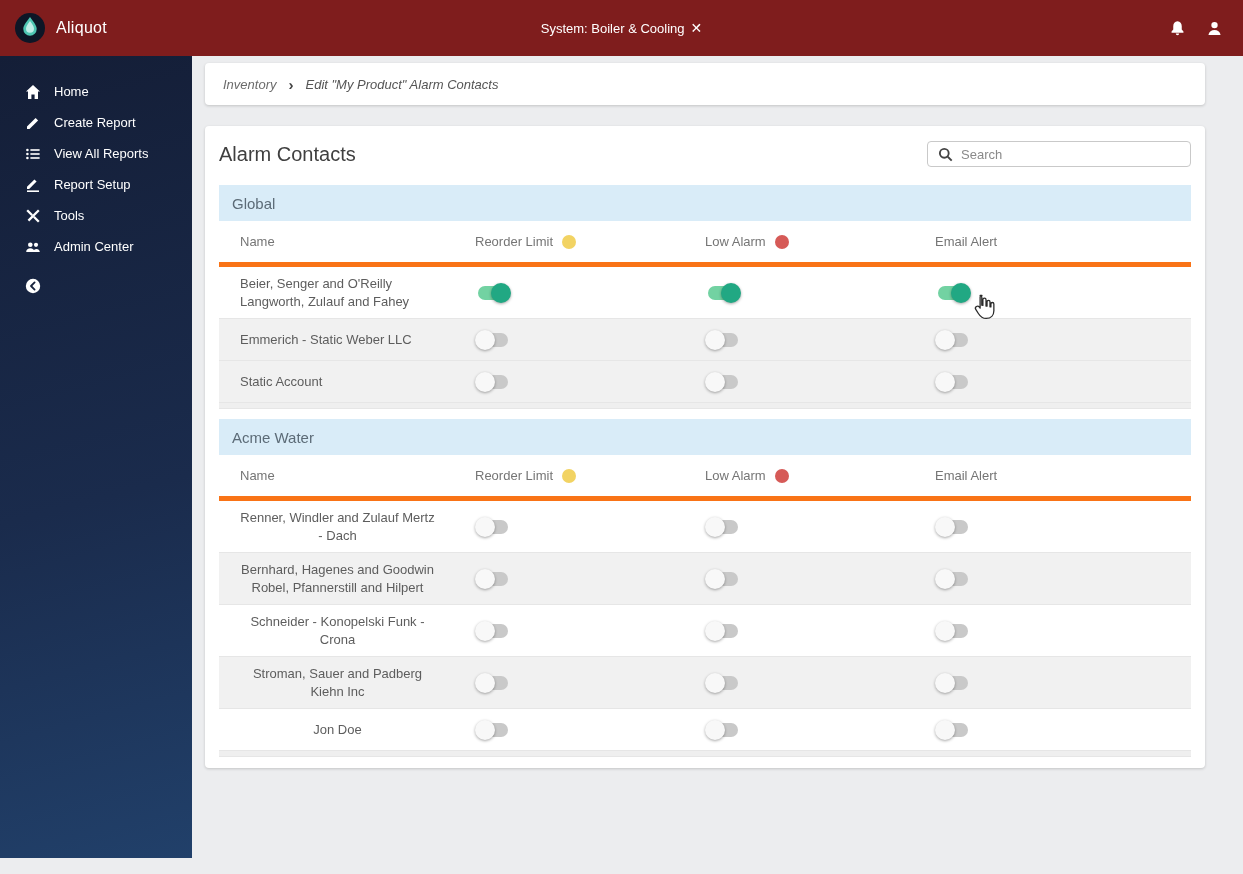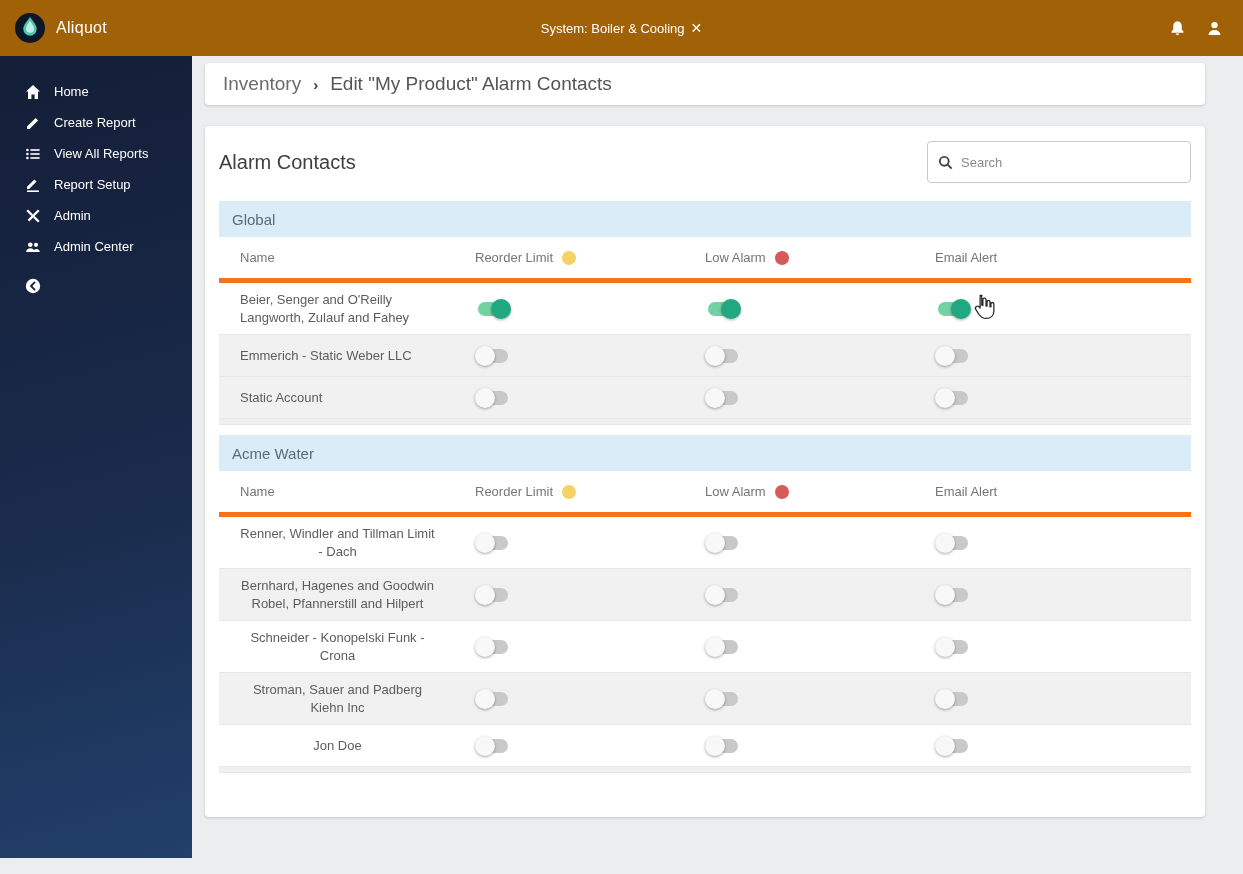--- a/index.html
+++ b/index.html
@@ -1,21 +1,21 @@
 <!DOCTYPE html>
 <html style="--toggle-on-track: #72d2a2; --toggle-on-thumb: #21a883; --dot-reorder: #f2d363; --dot-low: #d65a57;"><head>
 <meta charset="utf-8">
 <style>
   * { box-sizing: border-box; margin: 0; padding: 0; }
   html,body { width:1243px; height:874px; }
   body { font-family:"Liberation Sans",sans-serif; overflow:hidden; }
   .app { position:relative; width:1243px; height:874px; background:#ecedef; overflow:hidden; }
 
   
-  .topbar { position:absolute; top:0; left:0; width:100%; height:56px; background:#a16207; display:flex; align-items:center; z-index:20; }
+  .topbar { position:absolute; top:0; left:0; width:100%; height:56px; background:#7f1d1d; display:flex; align-items:center; z-index:20; }
   .brand { display:flex; align-items:center; gap:10px; padding-left:14px; }
   .brand-logo { width:32px; height:32px; flex:none; }
   .brand-name { color:#fff; font-size:16px; letter-spacing:.3px; }
   .system-pill { position:absolute; left:50%; transform:translateX(-50%); display:flex; align-items:center; gap:6px; color:#fff; font-size:13px; }
   .system-close { color:#fff; font-size:14px; cursor:pointer; line-height:1; }
   .topbar-right { margin-left:auto; display:flex; align-items:center; gap:20px; padding-right:20px; }
   .topbar-icon { width:17px; height:17px; cursor:pointer; }
   .topbar-icon svg { width:100%; height:100%; fill:#fff; }
 
   
@@ -26,29 +26,29 @@
   .side-icon svg { width:16px; height:16px; fill:#fff; }
   .side-collapse { margin-top:16px; padding-left:25px; cursor:pointer; }
   .side-collapse svg { width:16px; height:16px; }
 
   
   .content { position:absolute; top:56px; left:192px; right:0; bottom:0; background:#ecedef; overflow:hidden; padding:7px 0 0 13px; }
 
   .card { background:#fff; border-radius:4px; box-shadow:0 1px 3px rgba(0,0,0,.18); width:1000px; }
 
   .breadcrumb-card { height:42px; display:flex; align-items:center; padding:0 18px; }
-  .crumb { font-size:19px; color:#6b6b6b; }
+  .crumb { font-size:13px; color:#6b6b6b;font-style:italic; }
   .crumb.link { cursor:pointer; }
   .crumb-sep { margin:0 12px; color:#444; font-size:15px; font-weight:bold; line-height:1; }
   .crumb.current { color:#555; }
 
-  .main-card { margin-top:21px; padding-bottom:44px; }
+  .main-card { margin-top:21px; padding-bottom:11px; }
   .card-head { display:flex; align-items:center; justify-content:space-between; padding:15px 14px 18px 14px; }
   .page-title { font-size:20px; color:#3f3f3f; font-weight:400; }
-  .search-box { display:flex; align-items:center; gap:8px; width:264px; height:42px; border:1px solid #c9c9c9; border-radius:4px; padding:0 10px; background:#fff; }
+  .search-box { display:flex; align-items:center; gap:8px; width:264px; height:26px; border:1px solid #c9c9c9; border-radius:4px; padding:0 10px; background:#fff; }
   .search-box svg { width:15px; height:15px; fill:none; stroke:#444; stroke-width:2; flex:none; }
   .search-box input { border:none; outline:none; font-size:13px; color:#333; width:100%; font-family:"Liberation Sans",sans-serif; background:transparent; }
   .search-box input::placeholder { color:#8a8a8a; }
 
   .table-wrap { margin:0 14px; }
   .group + .group { margin-top:10px;text-align:center; }
   .group-band { height:36px; background:#d9ecf8; display:flex; align-items:center; padding-left:13px; }
   .group-title { font-size:15px; color:#5c6b77; }
 
   .grid { display:grid; grid-template-columns:256px 230px 230px 1fr; align-items:center; }
@@ -142,21 +142,21 @@
               <rect x="2" y="13.4" width="12" height="1.6"></rect>
             </svg></span>
     <span class="side-label">Report Setup</span>
   </div>
         <div class="side-item">
     <span class="side-icon"><svg viewBox="0 0 16 16">
               <path d="M1.4 3 3 1.4 8 6.4 6.4 8Z"></path>
               <path d="M14.6 3 13 1.4 2.6 11.8 4.2 13.4Z"></path>
               <path d="M9.6 8 14.6 13 13 14.6 8 9.6Z"></path>
             </svg></span>
-    <span class="side-label">Admin</span>
+    <span class="side-label">Tools</span>
   </div>
         <div class="side-item">
     <span class="side-icon"><svg viewBox="0 0 16 16">
               <circle cx="5.3" cy="5.8" r="2.3"></circle>
               <circle cx="11" cy="5.8" r="2.1"></circle>
               <path d="M1.2 13c0-2.4 1.9-3.7 4.1-3.7s4.1 1.3 4.1 3.7Z"></path>
               <path d="M10.2 13c.1-1.9 1.4-3.1 3.4-3.1 1.4 0 2.9.9 3.1 3.1Z" transform="translate(-1.9 0)"></path>
             </svg></span>
     <span class="side-label">Admin Center</span>
   </div>
@@ -294,21 +294,21 @@
       <div class="th">
                 <span>Low Alarm</span>
                 <span class="dot dot-low"></span>
               </div>
       <div class="th">
                 <span>Email Alert</span>
               </div>
     </div>
     <div class="group-body">
               <div class="grid row">
-    <div class="row-name">Renner, Windler and Tillman Limit - Dach</div>
+    <div class="row-name">Renner, Windler and Zulauf Mertz - Dach</div>
     <div class="cell">
       <div class="toggle" role="switch" aria-checked="false">
                     <span class="track"></span>
                     <span class="thumb"></span>
                   </div>
     </div>
     <div class="cell">
       <div class="toggle" role="switch" aria-checked="false">
                     <span class="track"></span>
                     <span class="thumb"></span>

